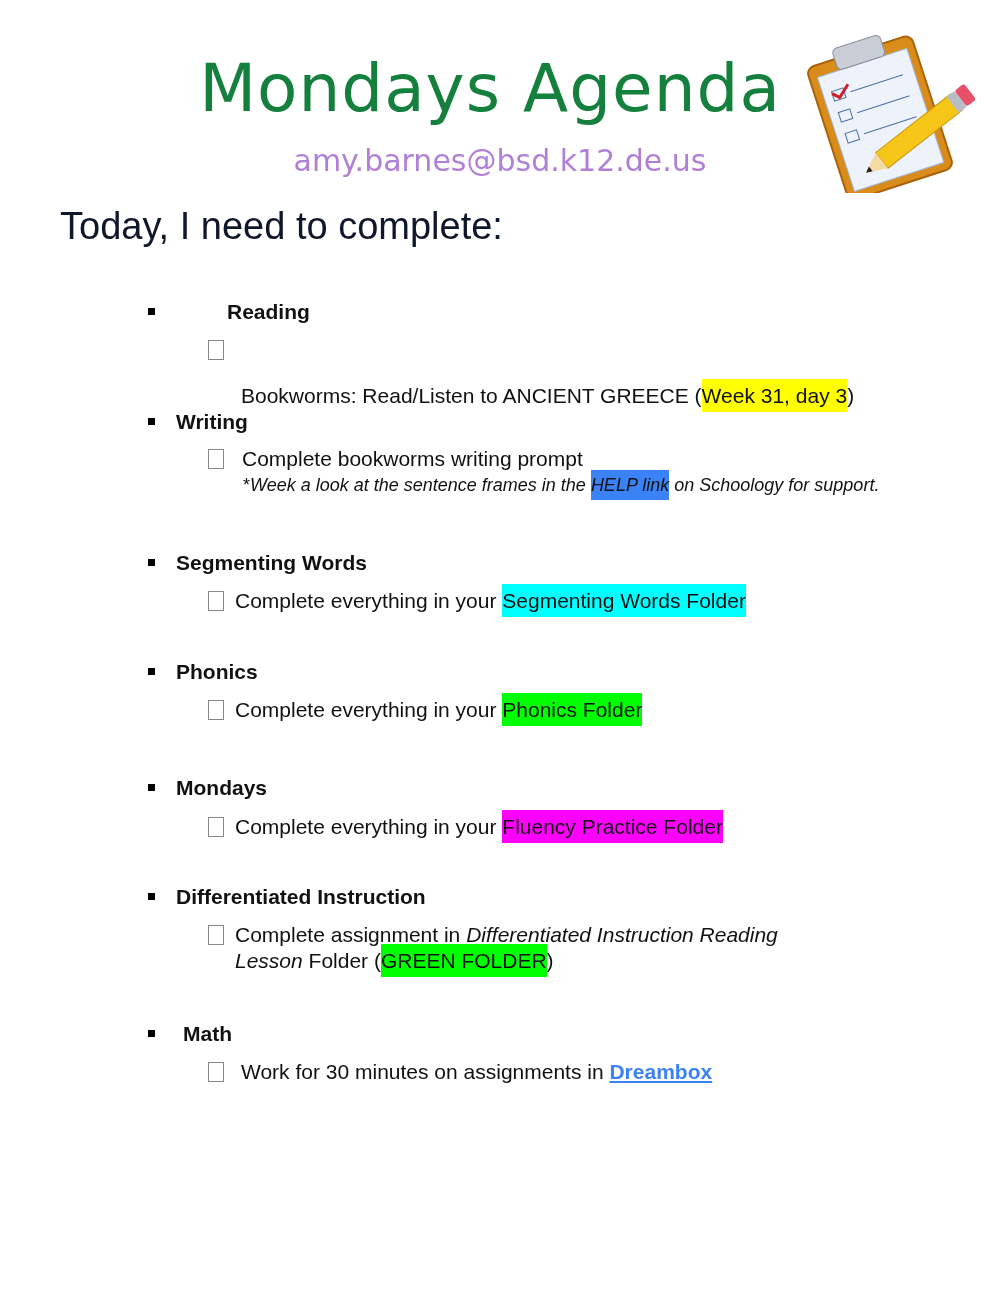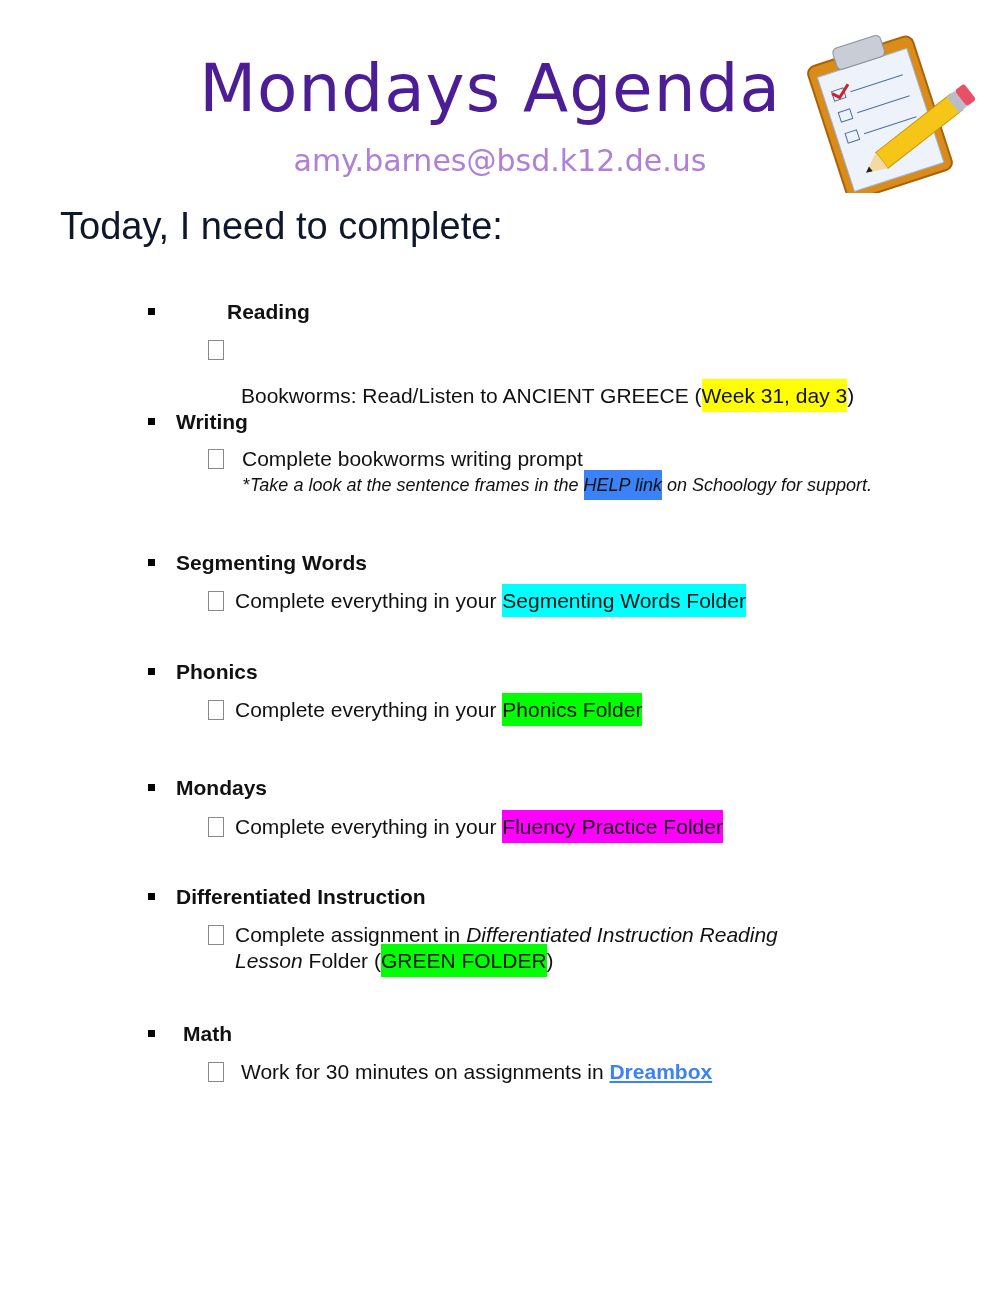--- a/index.html
+++ b/index.html
@@ -1,17 +1,17 @@
 <!DOCTYPE html>
 <html><head>
 <meta charset="utf-8">
 <style>
   html, body { margin:0; padding:0; background:#ffffff; }
   body { width:1000px; height:1291px; position:relative; overflow:hidden; font-family:"Liberation Sans", sans-serif; color:#111; }
-  .title { position:absolute; left:0; width:980px; top:50px; text-align:center; font-family:"DejaVu Sans", sans-serif; font-size:66px; color:#4c1d95; letter-spacing:1px; }
+  .title { position:absolute; left:0; width:980px; top:50px; text-align:center; font-family:"DejaVu Sans", sans-serif; font-size:66px; color:#15803d; letter-spacing:1px; }
   .email { position:absolute; left:0; width:1000px; top:143px; text-align:center; font-family:"DejaVu Sans", sans-serif; font-size:30px; color:#b07fd6; }
   .clip { position:absolute; left:800px; top:28px; width:175px; height:165px; }
   .subtitle { position:absolute; left:60px; top:205px; font-size:38px; color:#0f172a; }
   .section { position:absolute; left:148px; }
   .bullet { position:absolute; left:0; top:8px; width:7px; height:7px; background:#000; }
   .head { position:absolute; left:28px; top:0; font-size:21px; font-weight:bold; white-space:nowrap; }
   .item { position:absolute; left:60px; font-size:21px; white-space:nowrap; }
   .cb { position:absolute; left:0; top:3px; width:14px; height:18px; border:1px solid #888; background:#fff; }
   .itext { position:absolute; left:27px; top:0; line-height:26px; }
   .hl { padding:5px 0; }
@@ -60,21 +60,21 @@
 </div>
 
 <div class="section" style="top:410px;">
   <div class="bullet"></div>
   <div class="head">Writing</div>
   <div class="item" style="top:36px;">
     <div class="cb"></div>
     <div class="itext" style="left:34px;">Complete bookworms writing prompt</div>
   </div>
   <div class="note" style="top:65px;">
-    <span style="font-style:normal">*</span><span>Take a look at the sentence frames in the </span><span class="hl" style="background:#3b82f6">HELP link</span><span> on Schoology for support.</span>
+    <span style="font-style:normal">*</span><span>Week a look at the sentence frames in the </span><span class="hl" style="background:#3b82f6">HELP link</span><span> on Schoology for support.</span>
   </div>
 </div>
 
 <div class="section" style="top:551px;">
   <div class="bullet"></div>
   <div class="head">Segmenting Words</div>
   <div class="item" style="top:37px;">
     <div class="cb"></div>
     <div class="itext">
       <span>Complete everything in your </span><span class="hl" style="background:#00ffff">Segmenting Words Folder</span>

